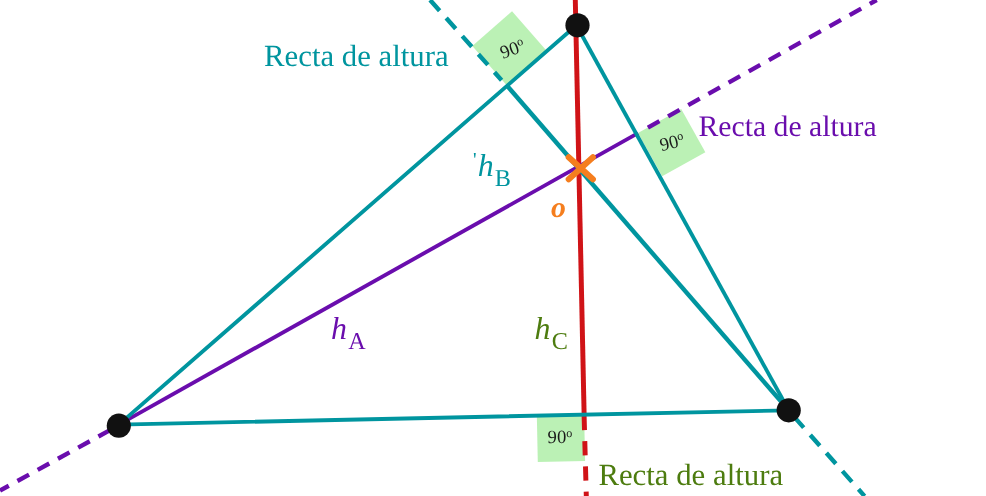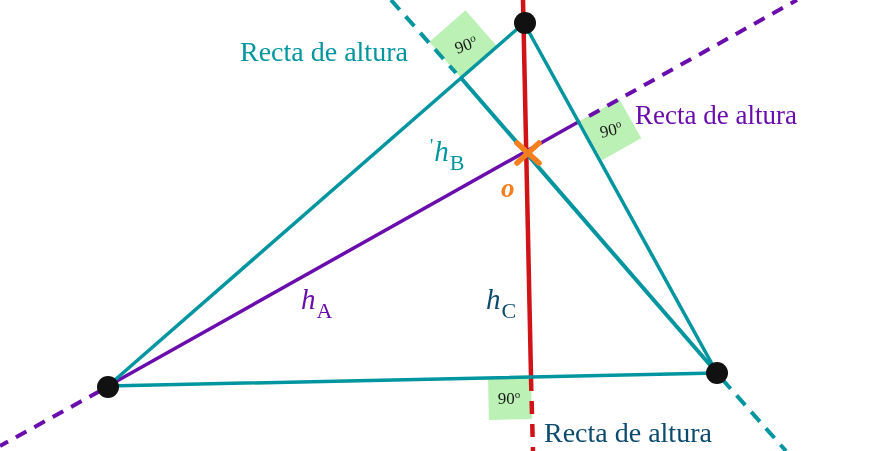--- a/index.html
+++ b/index.html
@@ -25,21 +25,21 @@
   .dash-purple   { stroke-width: 4;   stroke-dasharray: 12 9;  fill: none; }
   .dash-red      { stroke-width: 4.5; stroke-dasharray: 13 10; fill: none; }
   .x-mark        { stroke-width: 5.5; stroke-linecap: round; fill: none; }
   .angle-square  { stroke: none; opacity: 0.95; }
 
   
   .lbl { position: absolute; white-space: nowrap; user-select: none; }
   .lbl-line { font-size: 28px; letter-spacing: 0px; }
   .c-teal   { color: #00959f; }
   .c-purple { color: #6a0dad; }
-  .c-red    { color: #0c4a6e; }
+  .c-red    { color: #4d7c0f; }
   .c-orange { color: #f57e1e; }
 
   .h-label { font-size: 29px; font-style: italic; font-weight: 500; }
   .h-label .sub { font-size: 22px; font-style: normal; vertical-align: -9px; margin-left: 1px; }
   .h-label .tick { font-size: 18px; font-style: normal; vertical-align: 9px; margin-right: 1px; }
 
   .o-label { font-size: 27px; font-style: italic; font-weight: 600; }
 
   .angle-lbl { font-size: 17px; color: #1a1a1a; }
   .angle-lbl sup { font-size: 11px; vertical-align: 6px; }

